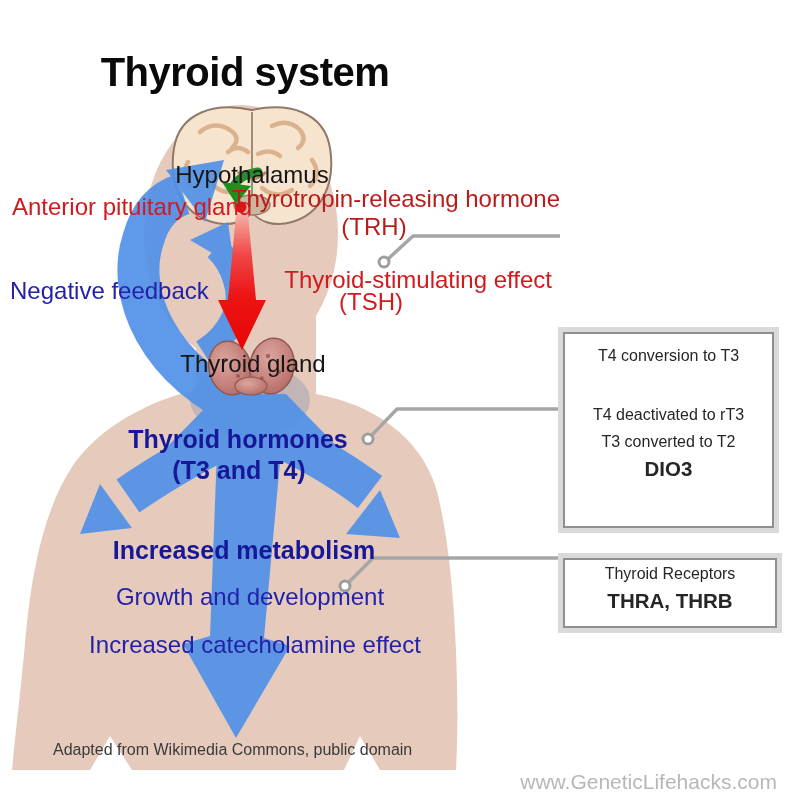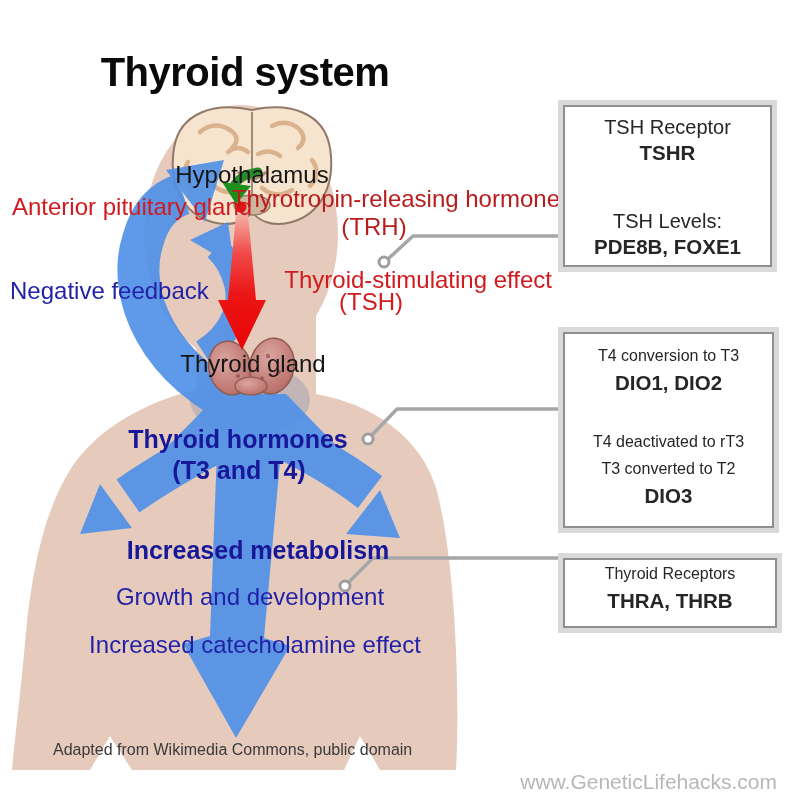--- a/index.html
+++ b/index.html
@@ -133,35 +133,27 @@
   <div class="lbl black c" style="left:252px;top:162px;">Hypothalamus</div>
   <div class="lbl red" style="left:12px;top:194px;">Anterior pituitary gland</div>
   <div class="lbl green rt" style="left:560px;top:186px;">Thyrotropin-releasing hormone</div>
   <div class="lbl green c" style="left:374px;top:214px;">(TRH)</div>
   <div class="lbl red rt" style="left:552px;top:267px;">Thyroid-stimulating effect</div>
   <div class="lbl red c" style="left:371px;top:289px;">(TSH)</div>
   <div class="lbl navy" style="left:10px;top:278px;">Negative feedback</div>
   <div class="lbl black c" style="left:253px;top:351px;">Thyroid gland</div>
   <div class="lbl navyb c" style="left:238px;top:425px;">Thyroid hormones</div>
   <div class="lbl navyb c" style="left:239px;top:456px;">(T3 and T4)</div>
-  <div class="lbl navyb c" style="left:258px;top:536px;">Increased metabolism</div>
+  <div class="lbl navyb c" style="left:244px;top:536px;">Increased metabolism</div>
   <div class="lbl navy c" style="left:250px;top:584px;">Growth and development</div>
   <div class="lbl navy c" style="left:255px;top:632px;">Increased catecholamine effect</div>
 
-  <div class="infobox" style="left:563px;top:105px;width:205px;height:150px;padding-top:8px;">
-    <div class="bl">TSH Receptor</div>
-    <div class="bl bb">TSHR</div>
-    <div class="sp1"></div>
-    <div class="bl">TSH Levels:</div>
-    <div class="bl bb">PDE8B, FOXE1</div>
-  </div>
 
   <div class="infobox" style="left:563px;top:332px;width:207px;height:184px;padding-top:8px;">
     <div class="bl2">T4 conversion to T3</div>
-    <div class="bl2 bb">DIO1, DIO2</div>
     <div class="sp2"></div>
     <div class="bl2">T4 deactivated to rT3</div>
     <div class="bl2">T3 converted to T2</div>
     <div class="bl2 bb">DIO3</div>
   </div>
 
   <div class="infobox" style="left:563px;top:558px;width:210px;height:66px;padding-top:0;">
     <div class="bl2">Thyroid Receptors</div>
     <div class="bl2 bb">THRA, THRB</div>
   </div>

